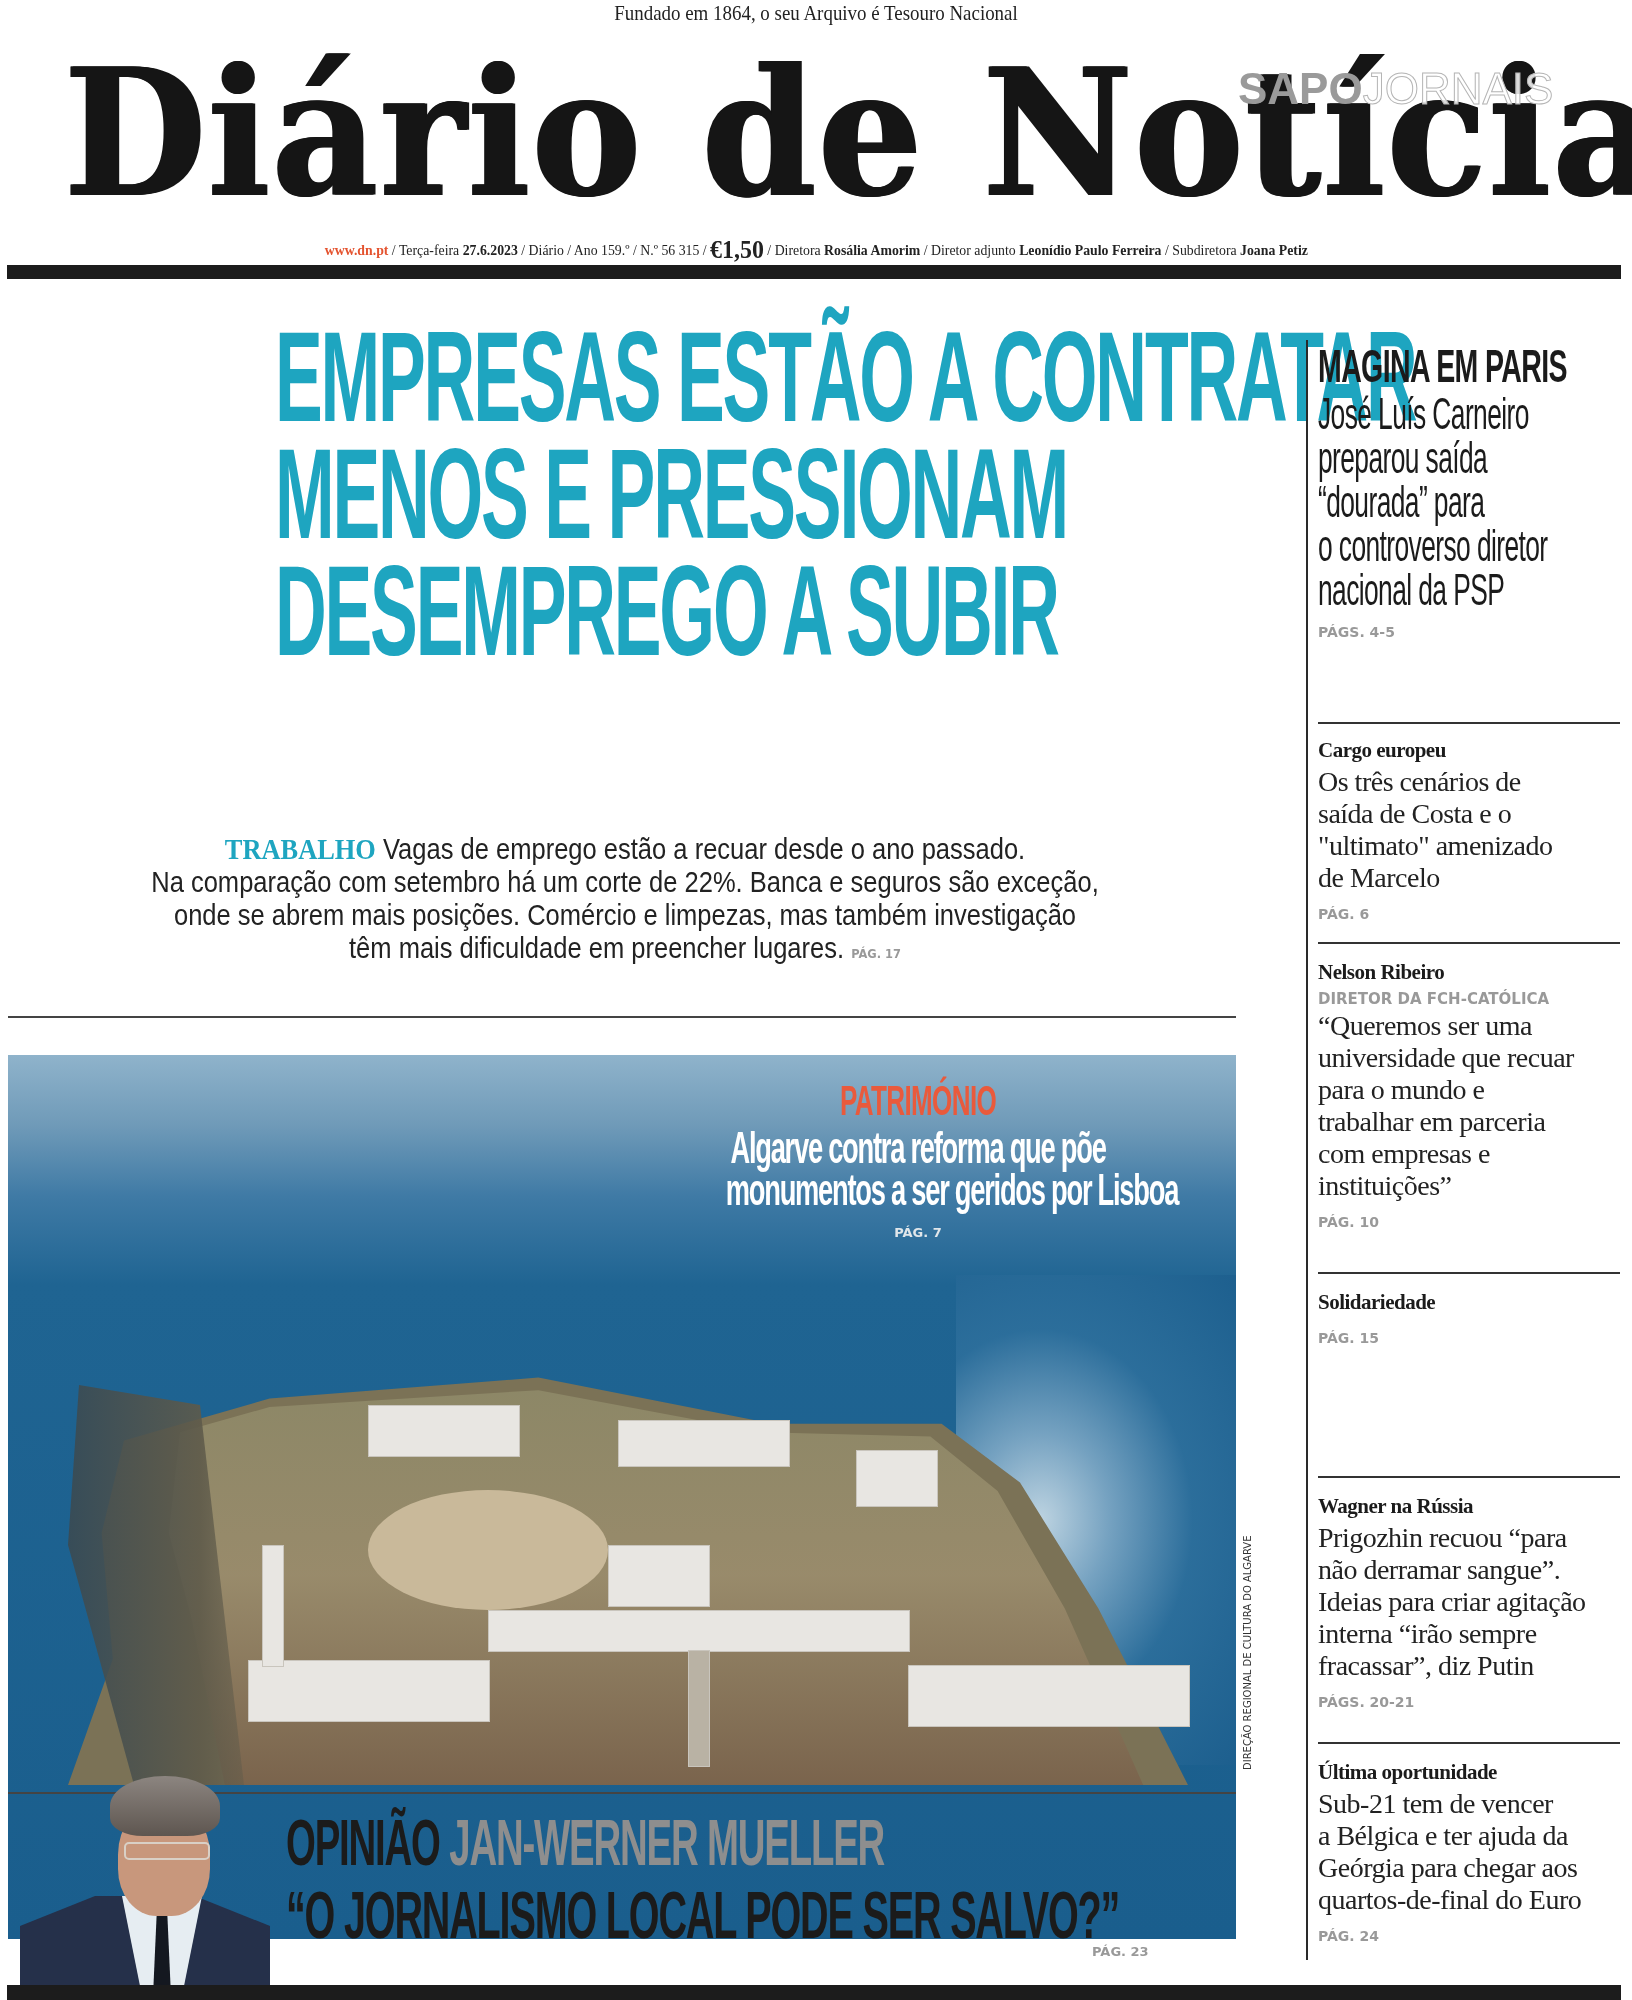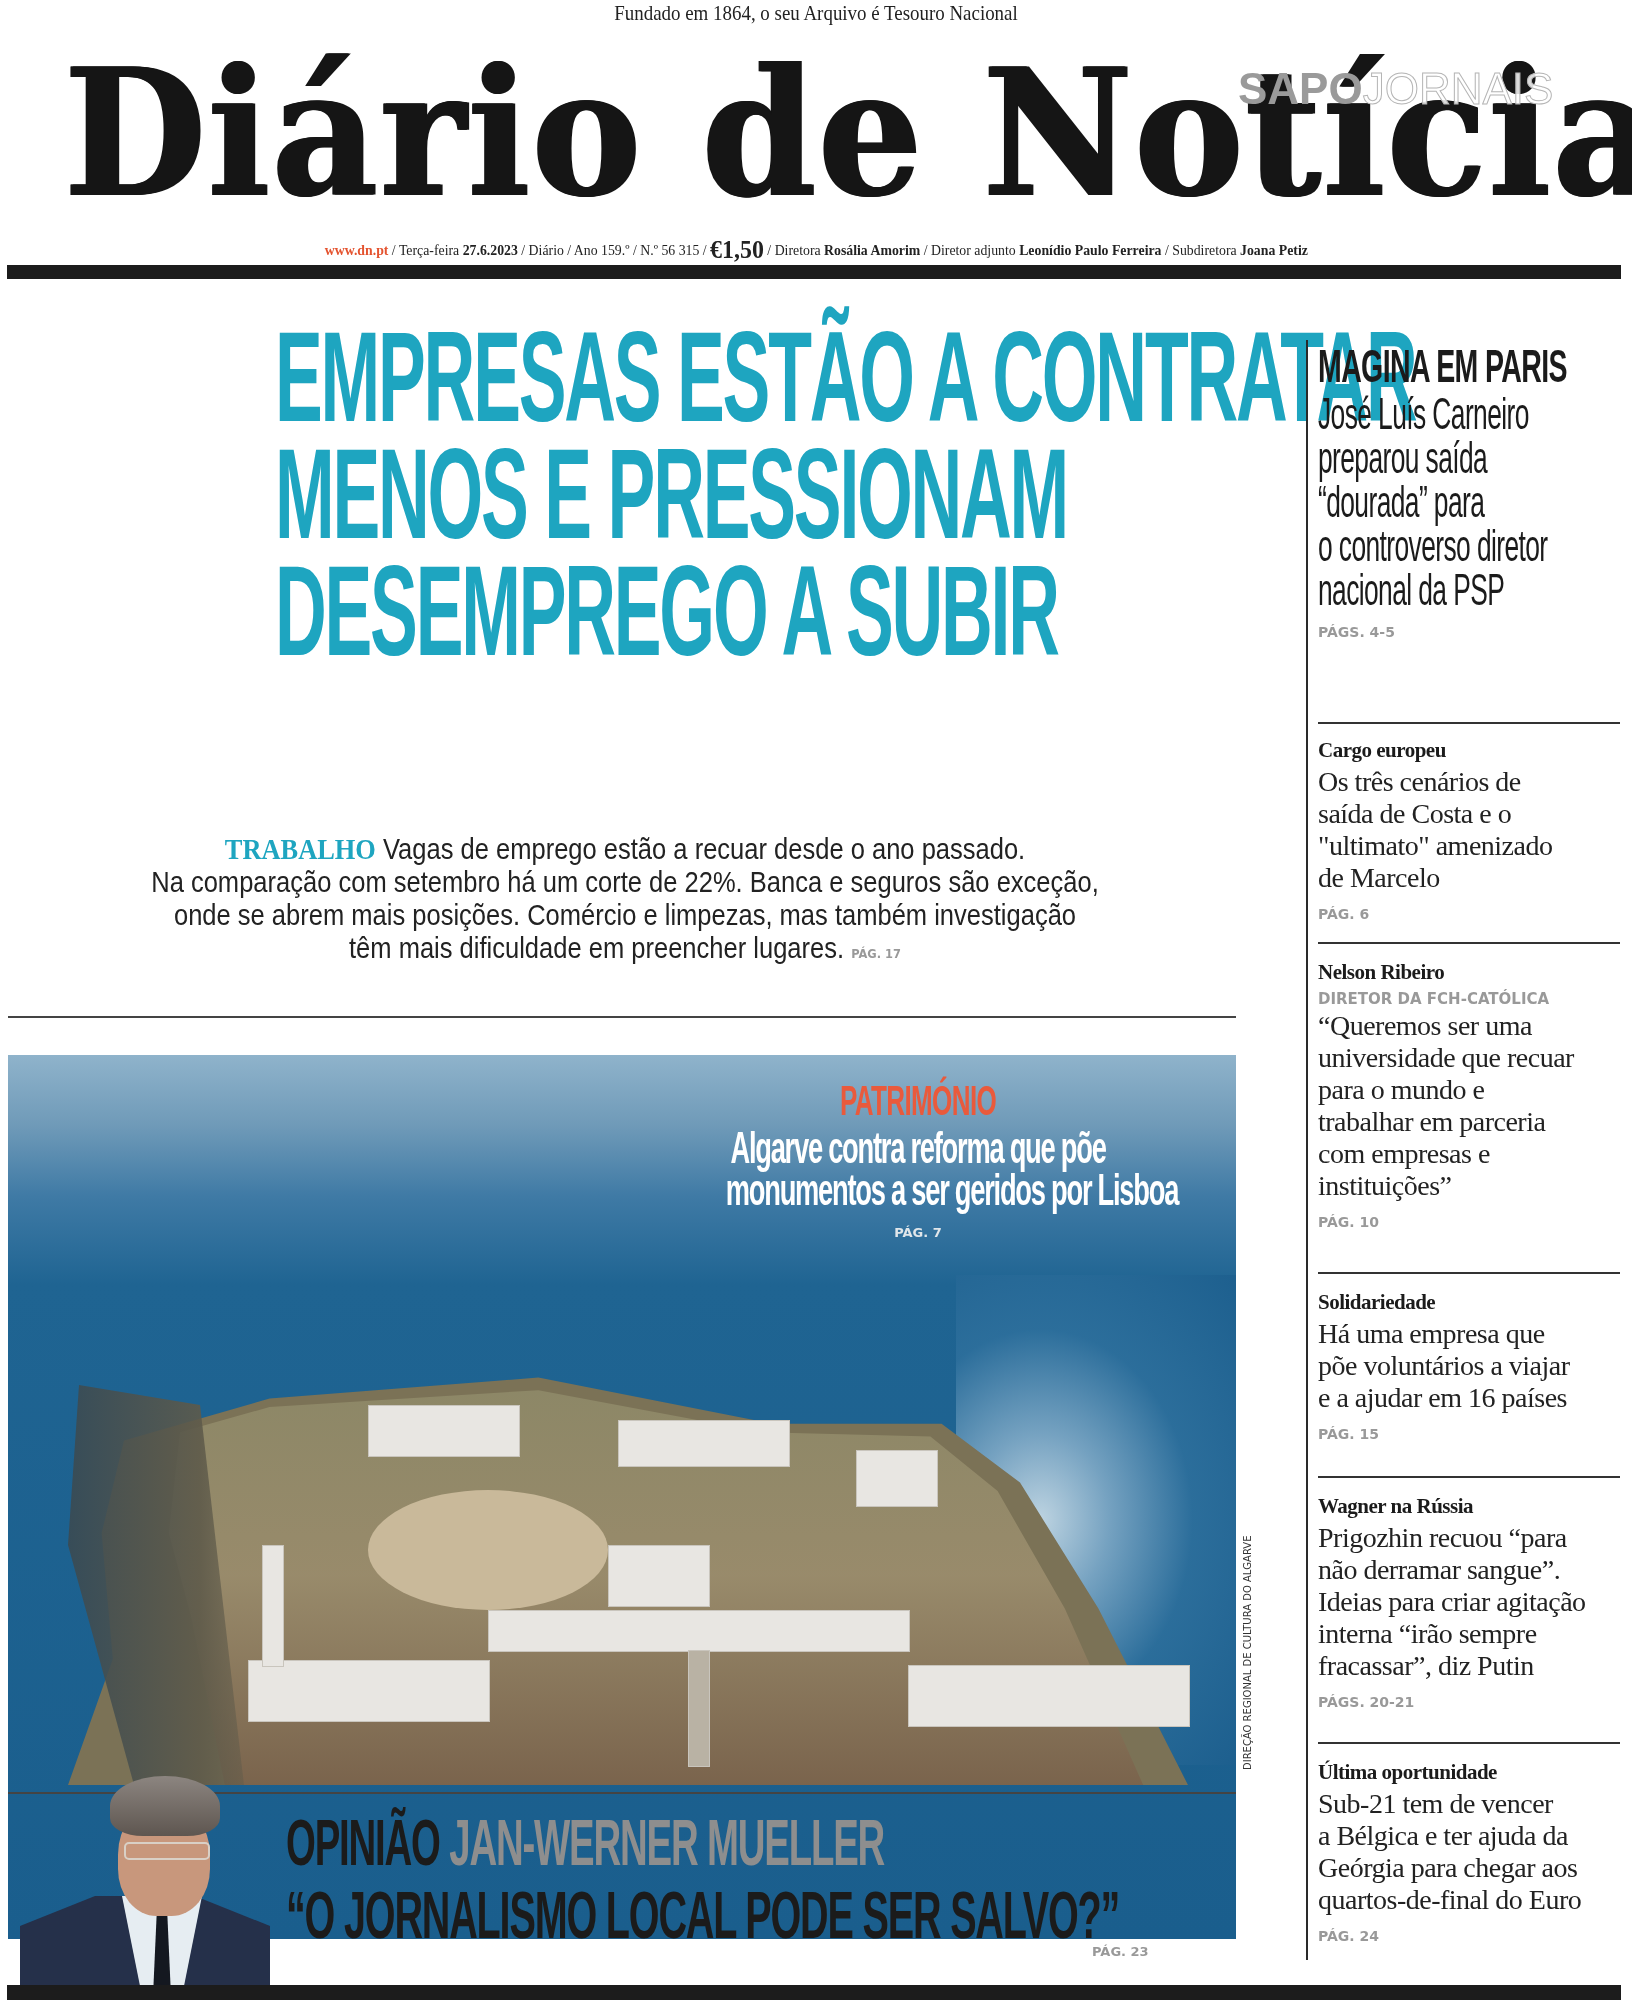--- a/index.html
+++ b/index.html
@@ -197,25 +197,20 @@
       <span>com empresas e</span>
       <span>instituições”</span>
     </div>
     <div class="pag">PÁG. 10</div>
   </div>
 
   <div class="story-rule" style="top:932px;"></div>
 
   <div class="story" style="top:946px;">
     <div class="s-head">Solidariedade</div>
-    <div class="s-body">
-      <span>Há uma empresa que</span>
-      <span>põe voluntários a viajar</span>
-      <span>e a ajudar em 16 países</span>
-    </div>
     <div class="pag">PÁG. 15</div>
   </div>
 
   <div class="story-rule" style="top:1136px;"></div>
 
   <div class="story" style="top:1150px;">
     <div class="s-head">Wagner na Rússia</div>
     <div class="s-body">
       <span>Prigozhin recuou “para</span>
       <span>não derramar sangue”.</span>

